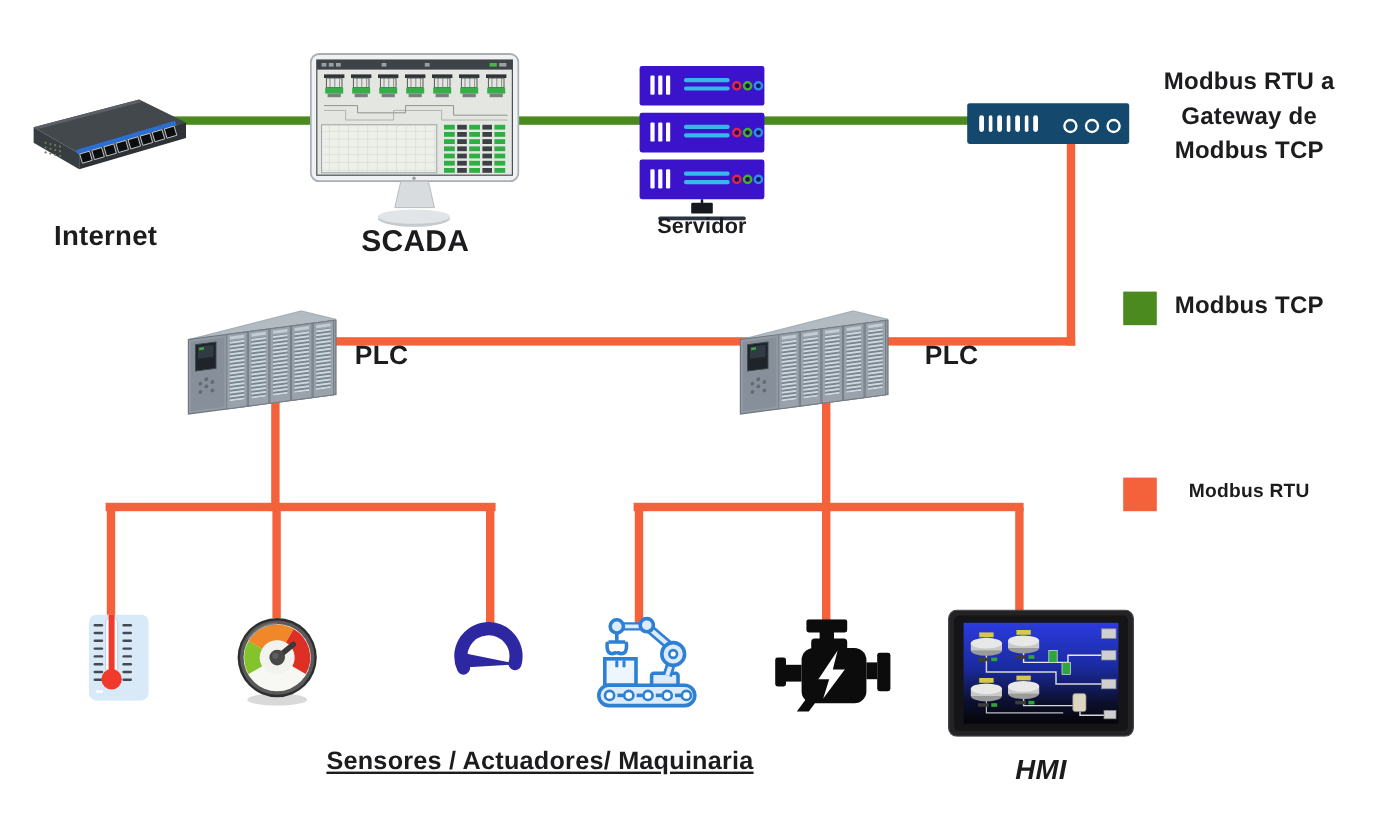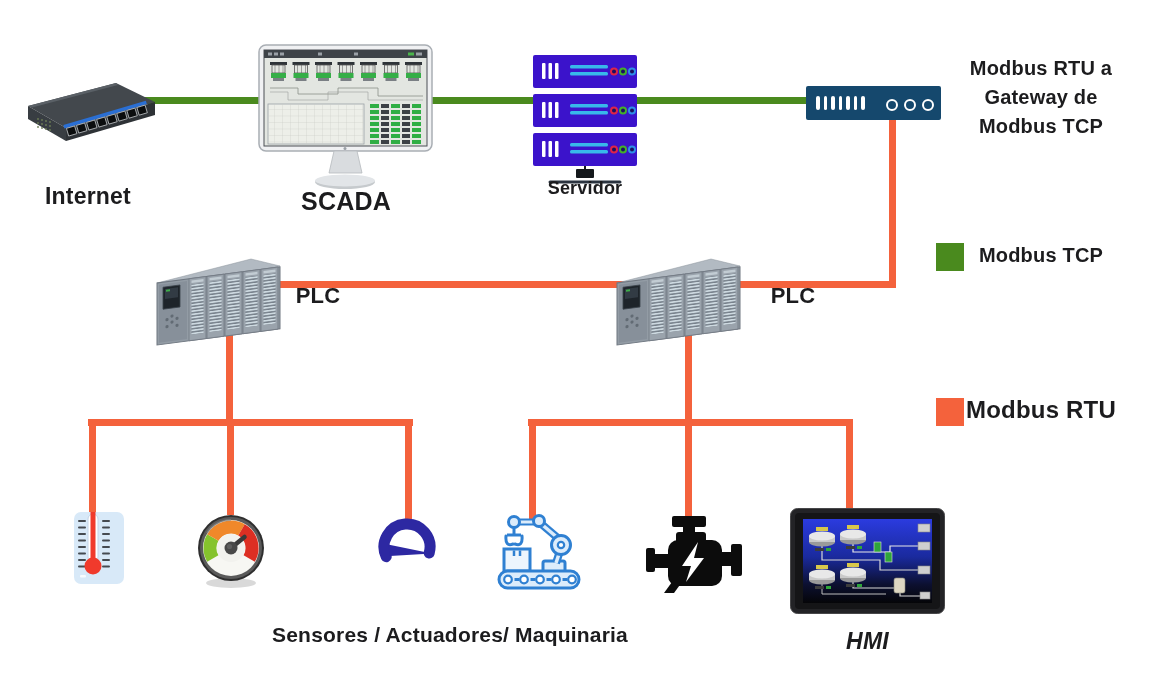--- a/index.html
+++ b/index.html
@@ -384,20 +384,20 @@
 
   <div class="lbl" style="left:288px;top:283px;width:60px;font-size:22px;">PLC</div>
   <div class="lbl" style="left:763px;top:283px;width:60px;font-size:22px;">PLC</div>
 
   <span class="legend-swatch sw-green" style="left:936px;top:243px;"></span>
   <div class="lbl" style="left:966px;top:241px;width:150px;font-size:20px;line-height:28px;">
     <div>Modbus TCP</div>
   </div>
 
   <span class="legend-swatch sw-orange" style="left:936px;top:398px;"></span>
-  <div class="lbl" style="left:966px;top:396px;width:150px;font-size:24px;line-height:28px;">
+  <div class="lbl" style="left:966px;top:396px;width:150px;font-size:16px;line-height:28px;">
     <div>Modbus RTU</div>
   </div>
 
-  <div class="lbl" style="left:240px;top:623px;width:420px;font-size:21px;">Sensores / Actuadores/ Maquinaria</div>
+  <div class="lbl" style="left:240px;top:623px;width:420px;font-size:21px;text-decoration:underline;">Sensores / Actuadores/ Maquinaria</div>
   <div class="lbl" style="left:810px;top:628px;width:115px;font-size:23px;font-style:italic;">HMI</div>
 
 </div>
 
 </body></html>

